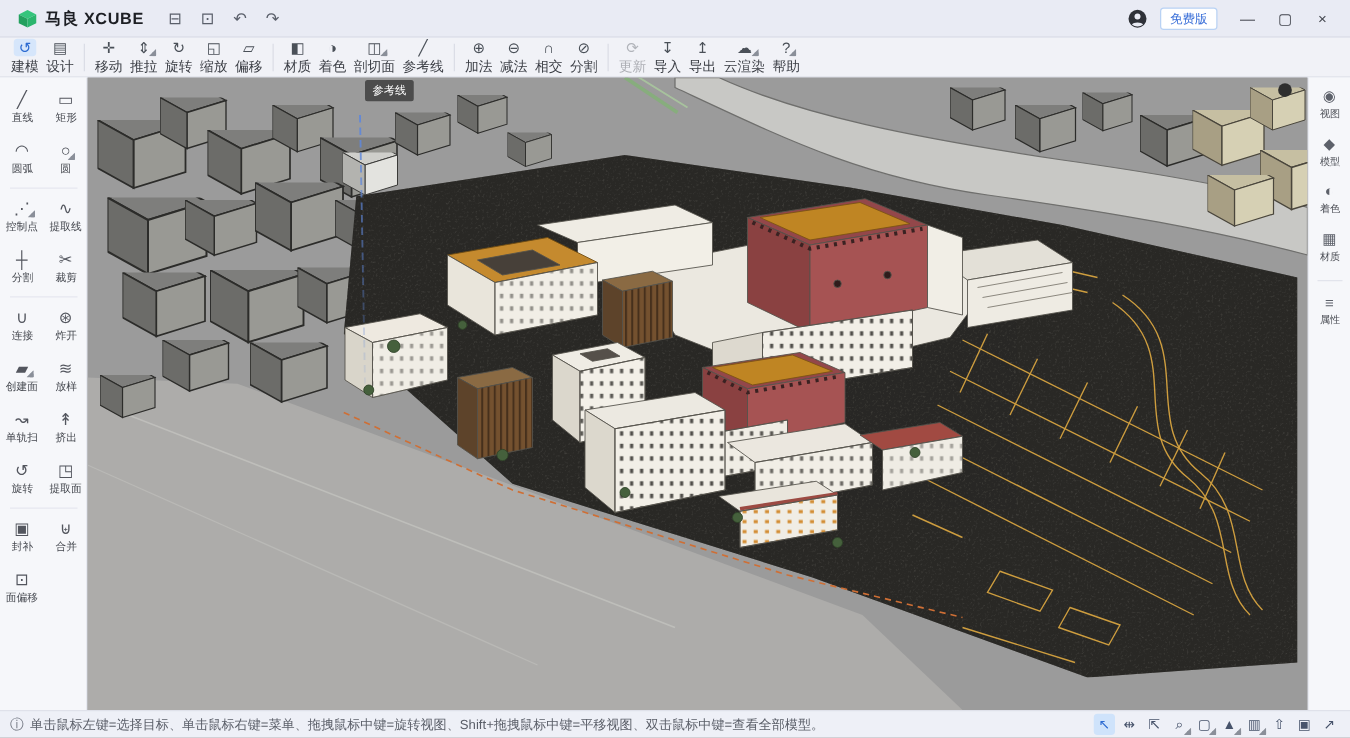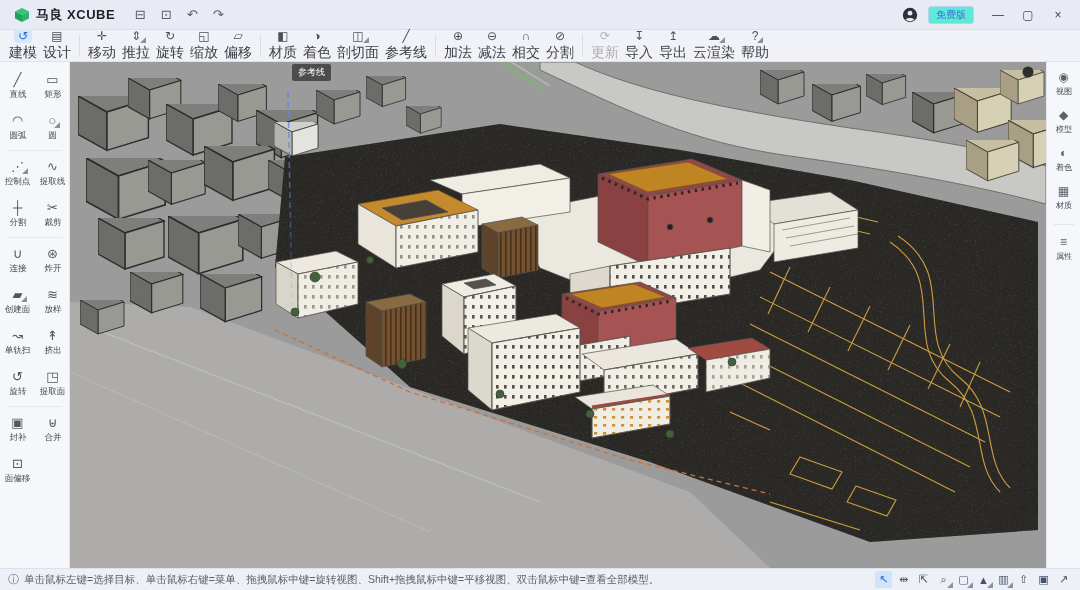--- a/index.html
+++ b/index.html
@@ -9,40 +9,40 @@
   
   .titlebar { position:relative; height:30px; background:#e9ebf4; border-bottom:1px solid #dcdee8;
     display:flex; padding:0 8px; }
   .brand { display:flex; align-items:center; gap:6px; margin-left:6px; }
   .brand-name { font-size:13px; font-weight:bold; color:#1d1f24; letter-spacing:.5px; }
   .tb-quick { display:flex; align-items:center; gap:4px; margin-left:14px; }
   .qbtn { width:22px; height:22px; display:flex; align-items:center; justify-content:center;
     font-size:13px; color:#5a5f6a; border-radius:3px; }
   .doc-title { position:absolute; left:0; right:0; text-align:center; font-size:11px; color:#3a3d46; pointer-events:none; }
   .tb-right { margin-left:auto; display:flex; align-items:center; gap:10px; }
-  .version-badge { font-size:10px; color:#3a6fd8; background:#5eead4; border:1px solid #b9d2f4;
+  .version-badge { font-size:10px; color:#3a6fd8; background:#ffffff; border:1px solid #b9d2f4;
     padding:1px 7px; border-radius:3px; }
   .win-controls { display:flex; align-items:center; gap:2px; }
   .wbtn { width:28px; height:24px; display:flex; align-items:center; justify-content:center;
     font-size:12px; color:#44474f; }
 
   
   .toolbar { height:32px; background:#f1f2f7; border-bottom:1px solid #e0e2ea;
     display:flex; align-items:center; padding:0 6px; }
   .tb-item { display:flex; flex-direction:column; align-items:center; justify-content:center;
     min-width:27px; padding:0 3px; height:32px; cursor:default; }
   .tb-item.disabled { opacity:.38; }
   .tb-ico { position:relative; font-size:12px; line-height:14px; height:14px; color:#4a5058;
     padding:0 4px; border-radius:3px; }
   .tb-ico.active { background:#d6e6fb; color:#2d6bd1; }
   .has-caret::after { content:''; position:absolute; right:-1px; bottom:0;
     border-left:3px solid transparent; border-top:3px solid transparent;
     border-bottom:3px solid #8a8f99; border-right:3px solid #8a8f99;
     width:0; height:0; border-radius:1px; }
-  .tb-label { font-size:14px; color:#3c3f46; margin-top:1px; white-space:nowrap; }
+  .tb-label { font-size:11px; color:#3c3f46; margin-top:1px; white-space:nowrap; }
   .tb-sep { width:1px; height:22px; background:#dbdde6; margin:0 5px; }
 
   
   .main { display:flex; height:506px; }
   .left-panel { width:70px; background:#f6f7fa; border-right:1px solid #e4e6ee; padding-top:4px; }
   .lt-grid { display:grid; grid-template-columns:35px 35px; }
   .lt-cell { height:41px; display:flex; flex-direction:column; align-items:center; justify-content:center; cursor:default; }
   .lt-ico { position:relative; font-size:13px; line-height:15px; color:#53565e; padding:0 3px; border-radius:3px; }
   .lt-label { font-size:9px; color:#45484f; margin-top:1px; white-space:nowrap; transform:scale(.95); }
   .lt-div { grid-column:1 / span 2; height:1px; background:#e6e8ef; margin:2px 8px; }

